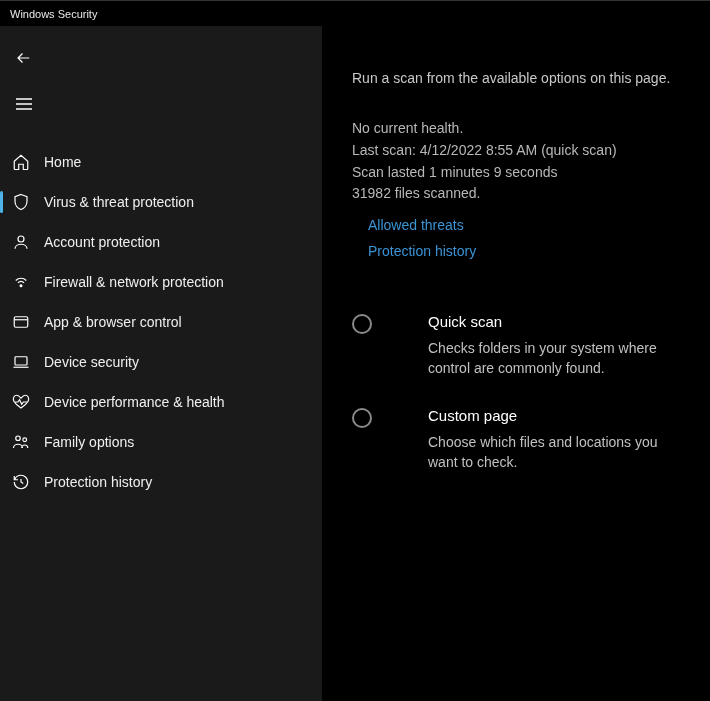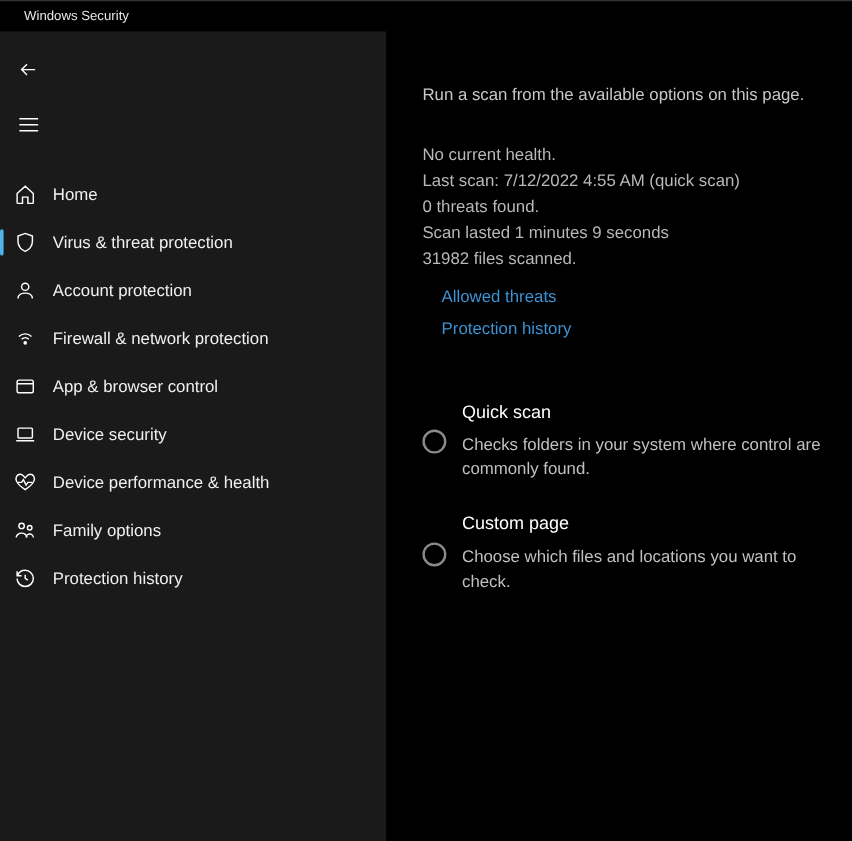--- a/index.html
+++ b/index.html
@@ -15,21 +15,21 @@
       color: #fff;
       overflow: hidden;
       display: flex;
       flex-direction: column;
     }
     .titlebar {
       height: 26px;
       background: #000;
       display: flex;
       align-items: center;
-      padding-left: 20px;
+      padding-left: 10px;
       border-top: 1px solid #333;
     }
     .titlebar span {
       font-size: 11px;
       color: #e8e8e8;
     }
     .content-wrap {
       flex: 1;
       display: flex;
       overflow: hidden;
@@ -128,23 +128,24 @@
       margin-left: 16px;
     }
     .link + .link {
       margin-top: 10px;
     }
     .options-block {
       margin-top: 54px;
     }
     .radio-item {
       display: flex;
-      align-items: center;
+      align-items: flex-start;
       margin-bottom: 28px;
       cursor: pointer;
+      gap: 43px;
     }
     .radio-circle {
       width: 20px;
       height: 20px;
       border: 2px solid #8a8a8a;
       border-radius: 50%;
       margin-right: 13px;
       margin-top: 1px;
       flex-shrink: 0;
       display: flex;
@@ -290,22 +291,21 @@
       </span>
       <span class="nav-label">Protection history</span>
     </div>
   </div>
 
   <div class="main">
     <div class="page-subtitle">Run a scan from the available options on this page.</div>
 
     <div class="status-block">
       <div class="status-line">No current health.</div>
-      <div class="status-line">Last scan: 7/12/2022 4:55 AM (quick scan)</div>
-      <div class="status-line">0 threats found.</div>
+      <div class="status-line">Last scan: 4/12/2022 8:55 AM (quick scan)</div>
       <div class="status-line">Scan lasted 1 minutes 9 seconds</div>
       <div class="status-line">31982 files scanned.</div>
     </div>
 
     <a class="link">Allowed threats</a>
     <a class="link">Protection history</a>
 
     <div class="options-block">
 
       <div class="radio-item">

